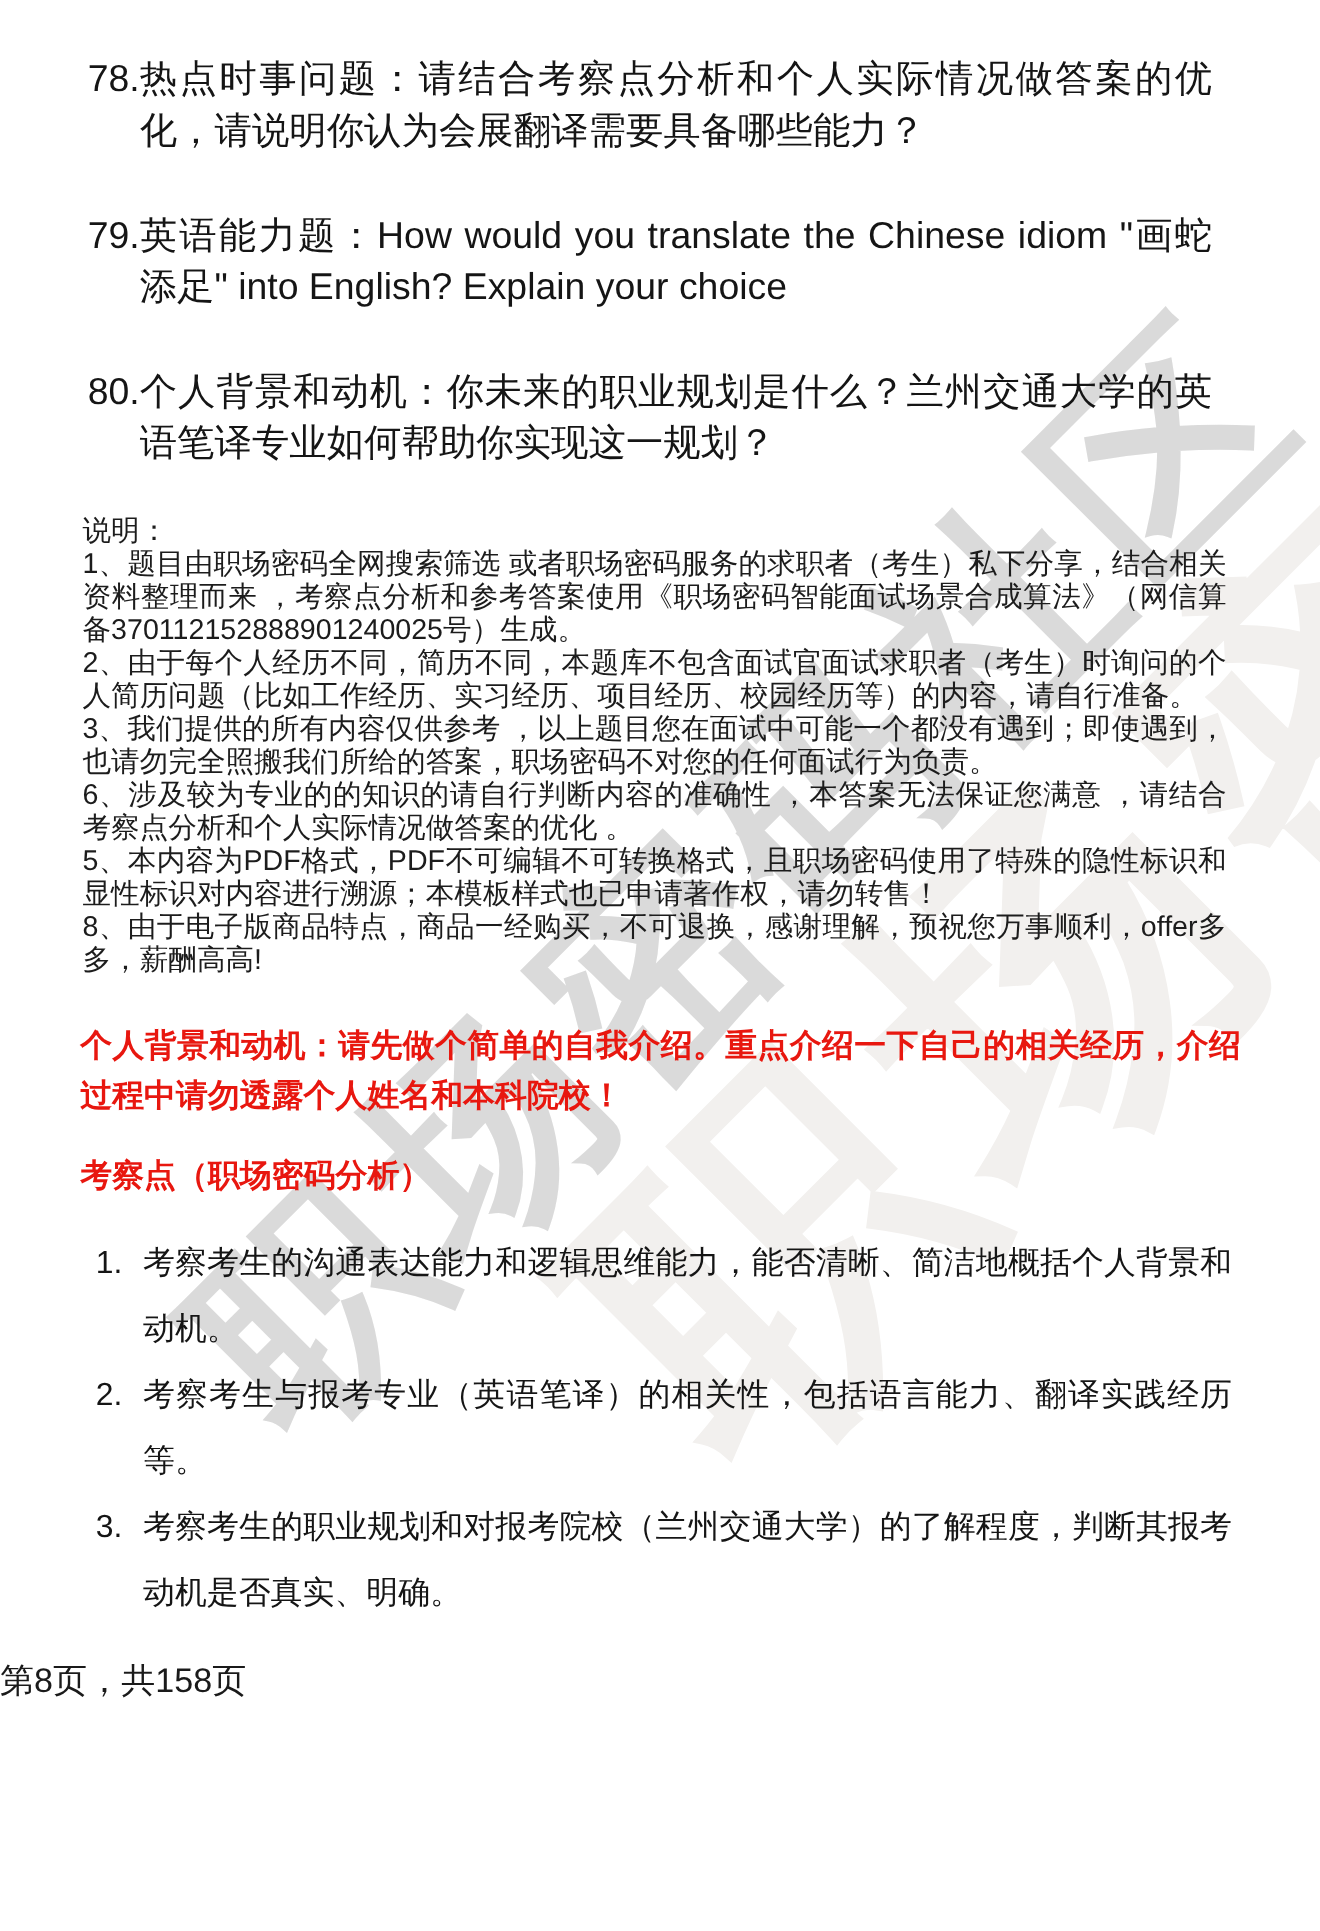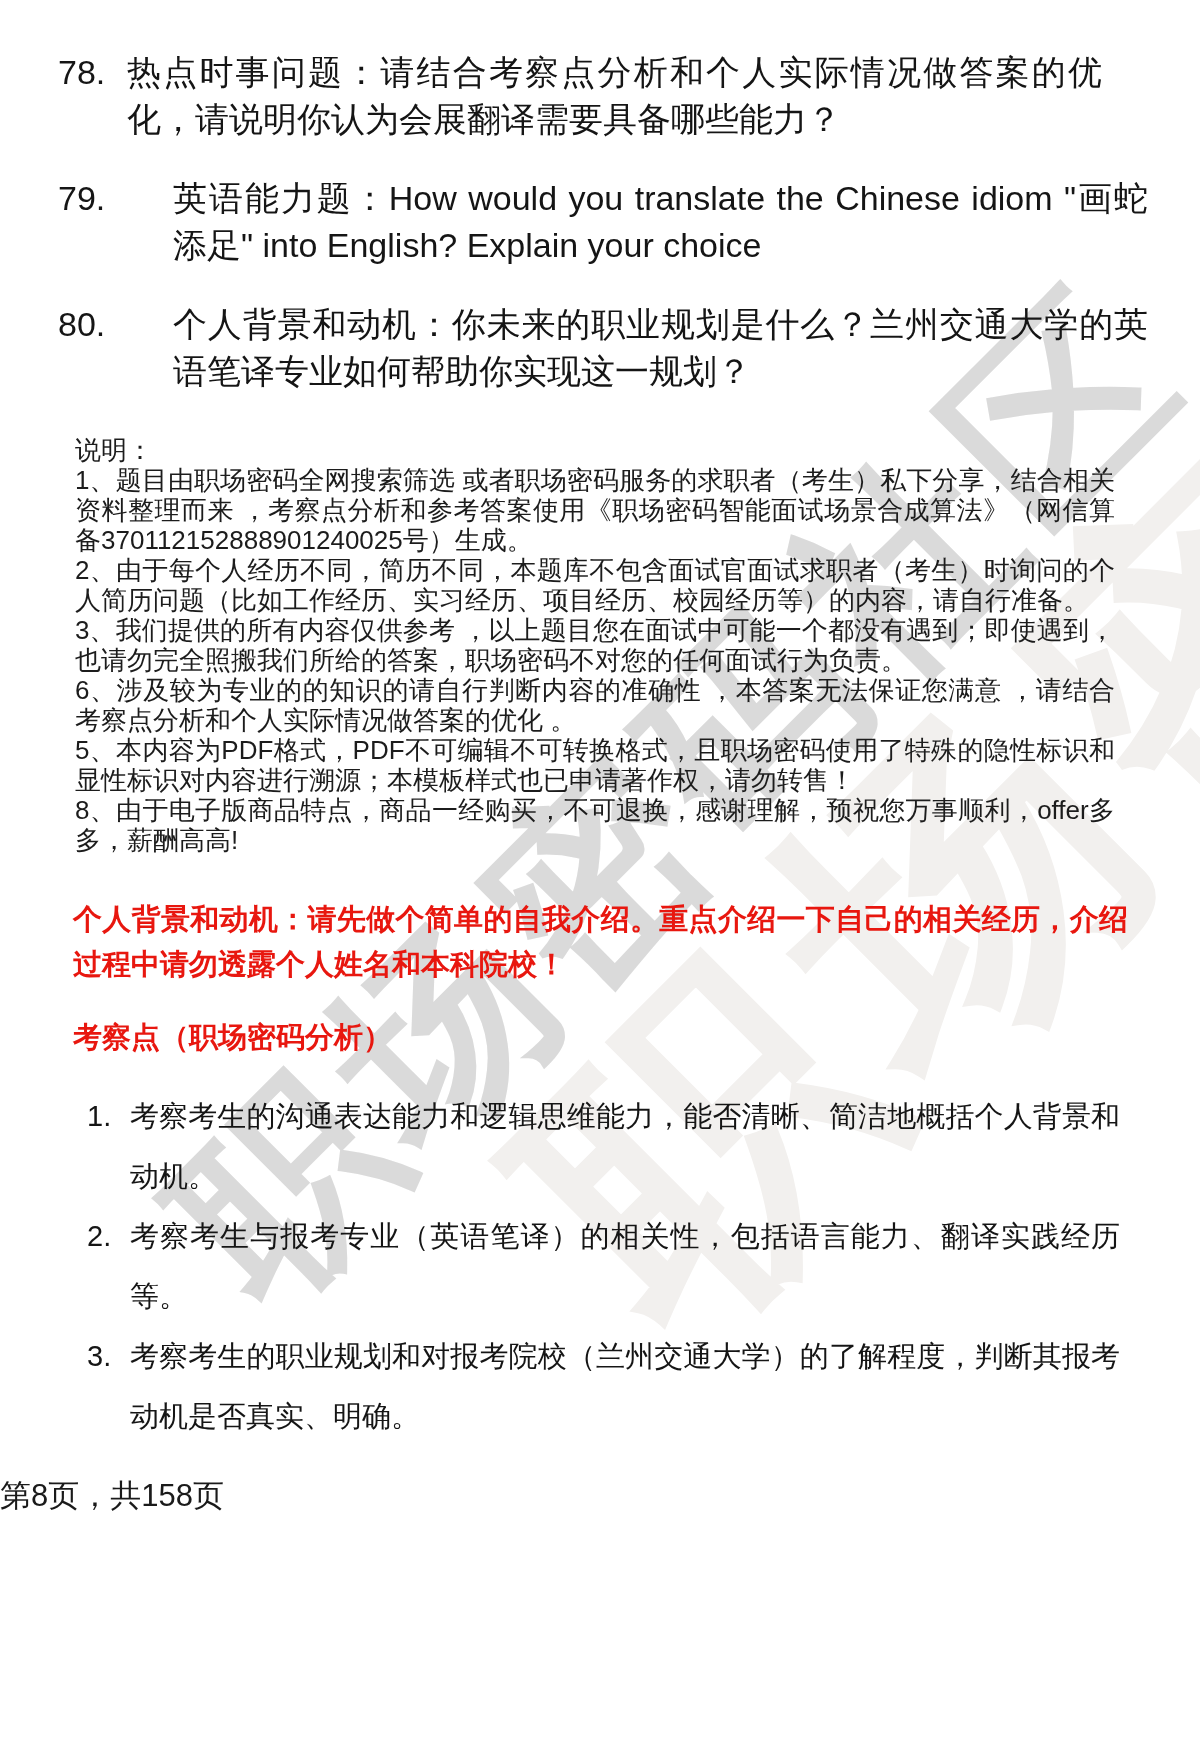--- a/index.html
+++ b/index.html
@@ -54,22 +54,22 @@
 
   .questions { padding-top: 49px; }
   .q-item {
     display: flex;
     align-items: flex-start;
     margin-left: 58px;
     font-size: 34px;
     line-height: 47px;
     color: #151515;
   }
-  .q-item + .q-item { margin-top: 32px; gap: 46px; }
-  .q-num { width: 69px; flex: 0 0 69px; }
+  .q-item + .q-item { margin-top: 48px; }
+  .q-num { width: 69px; flex: 0 0 69px; text-align: right; }
   .q-text { width: 975px; text-align: justify; }
 
   .notes {
     margin-top: 40px;
     margin-left: 75px;
     width: 1040px;
     font-size: 26px;
     line-height: 30px;
     color: #1c1c1c;
     text-align: justify;

